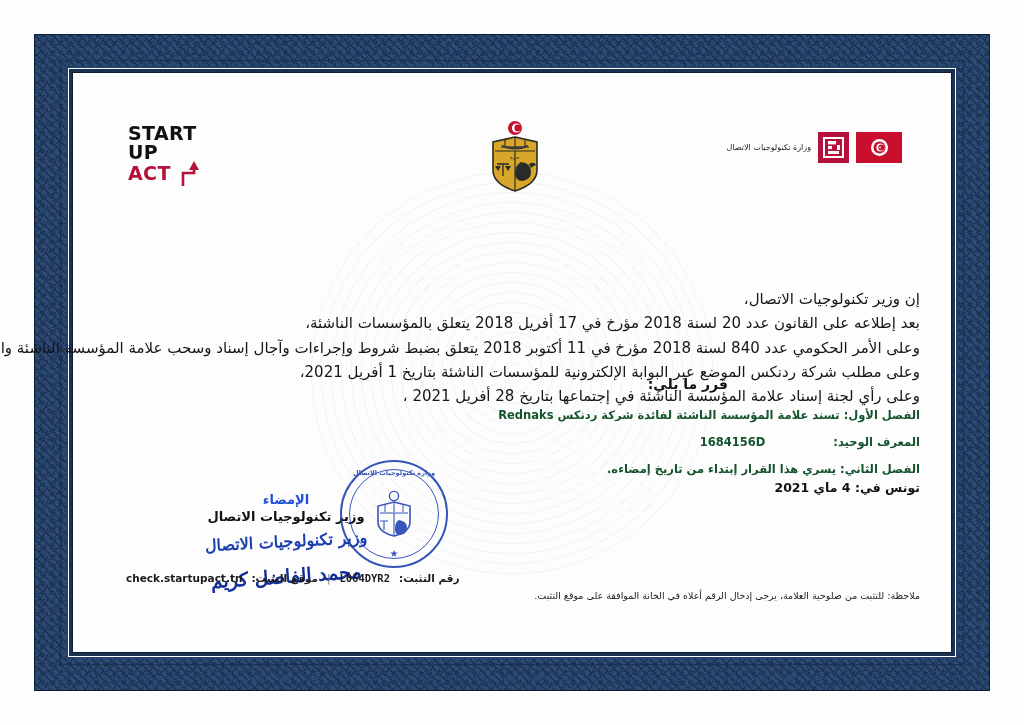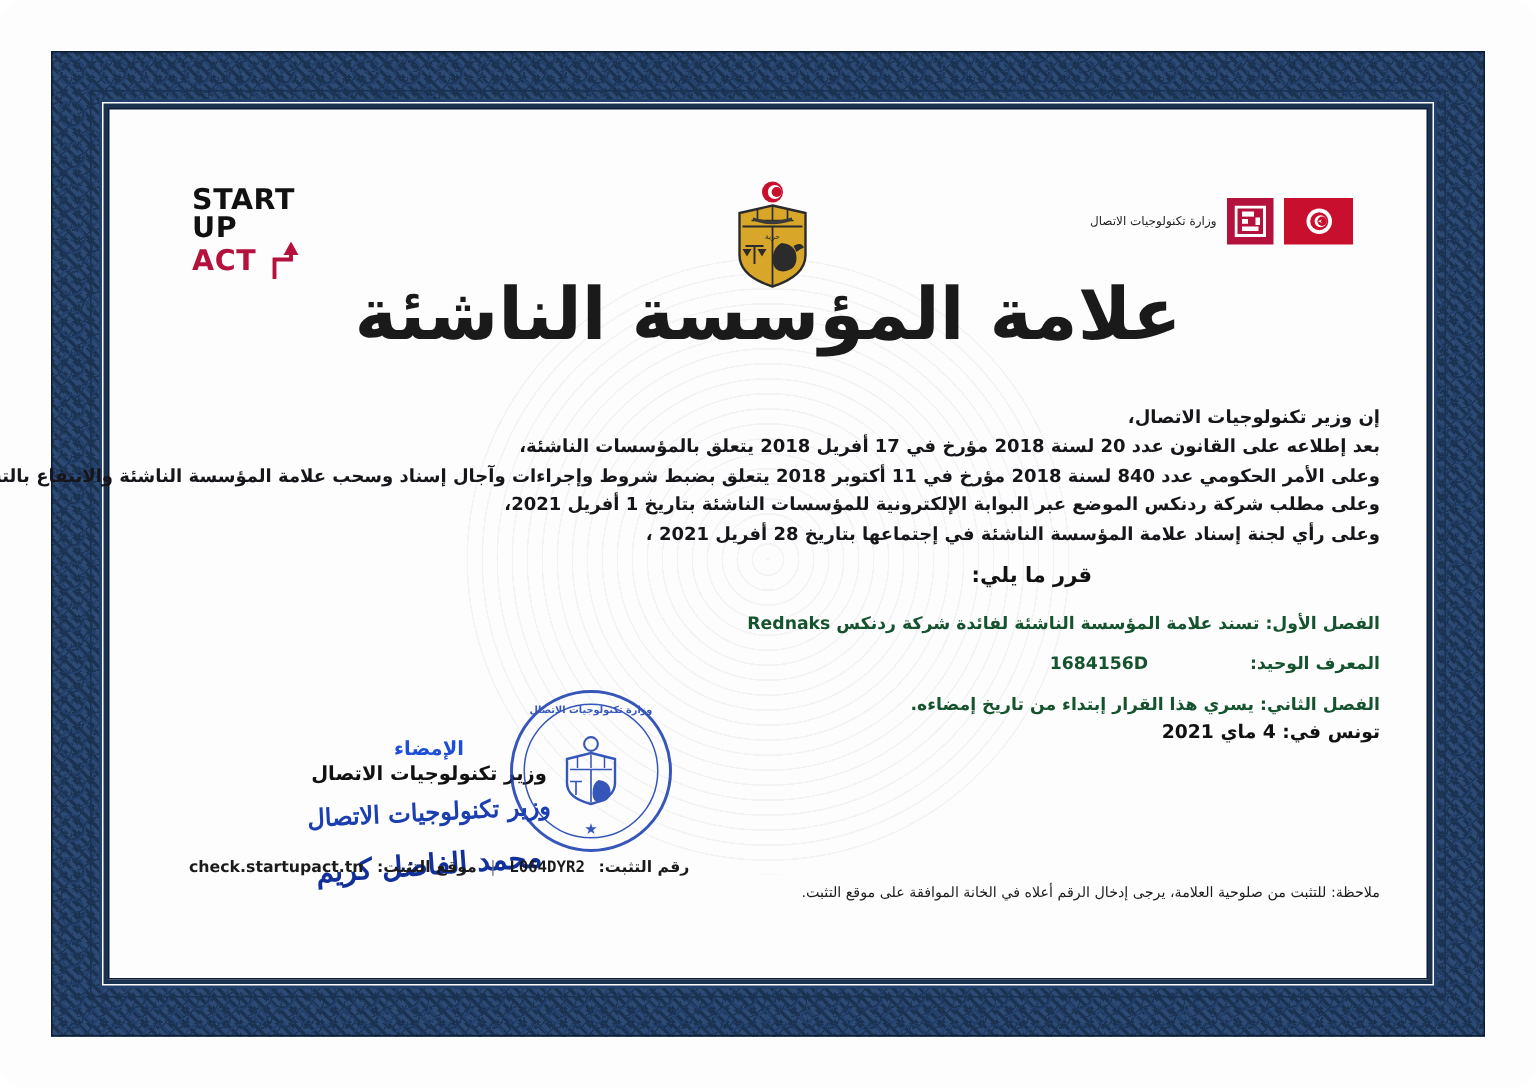--- a/index.html
+++ b/index.html
@@ -91,23 +91,23 @@
   
   .title{
     position:absolute;left:0;right:0;top:86px;
     text-align:center;direction:rtl;
     font-size:48px;font-weight:bold;color:#1a1a1a;
     letter-spacing:-1px;
     font-family:"DejaVu Sans","Liberation Sans",sans-serif;
   }
   
   .body-block{
-    position:absolute;right:8px;left:30px;top:173px;
+    position:absolute;right:8px;left:30px;top:191px;
     direction:rtl;text-align:right;
-    font-size:12px;line-height:1.62;color:#15151a;font-weight:bold;
+    font-size:15px;line-height:1.62;color:#15151a;font-weight:normal;
   }
   .body-block .ln{white-space:nowrap;}
   .decided{
     position:absolute;right:200px;top:280px;
     direction:rtl;font-size:14px;font-weight:bold;color:#111;
   }
   .articles{
     position:absolute;right:8px;left:30px;top:312px;
     direction:rtl;text-align:right;color:#14532d;
   }
@@ -237,21 +237,20 @@
               <circle cx="6.5" cy="6.5" r="6" fill="#c8102e"></circle>
               <circle cx="7.4" cy="6.5" r="4" fill="#fff"></circle>
               <circle cx="8.4" cy="6.5" r="3.1" fill="#c8102e"></circle>
               <path d="M5.6 6.5 L8.4 5.3 L7.4 6.5 L8.4 7.7 Z" fill="#fff"></path>
             </svg>
           </span>
         </span>
       </div>
     </div>
 
-    <div class="title">علامة المؤسسة الناشئة</div>
 
     <div class="body-block">
       <div class="ln">إن وزير تكنولوجيات الاتصال،</div>
       <div class="ln">بعد إطلاعه على القانون عدد 20 لسنة 2018 مؤرخ في 17 أفريل 2018 يتعلق بالمؤسسات الناشئة،</div>
       <div class="ln">وعلى الأمر الحكومي عدد 840 لسنة 2018 مؤرخ في 11 أكتوبر 2018 يتعلق بضبط شروط وإجراءات وآجال إسناد وسحب علامة المؤسسة الناشئة والانتفاع بالتشجيعات</div>
       <div class="ln">وعلى مطلب شركة ردنكس الموضع عبر البوابة الإلكترونية للمؤسسات الناشئة بتاريخ 1 أفريل 2021،</div>
       <div class="ln">وعلى رأي لجنة إسناد علامة المؤسسة الناشئة في إجتماعها بتاريخ 28 أفريل 2021 ،</div>
     </div>
 
     <div class="decided">قرر ما يلي:</div>

